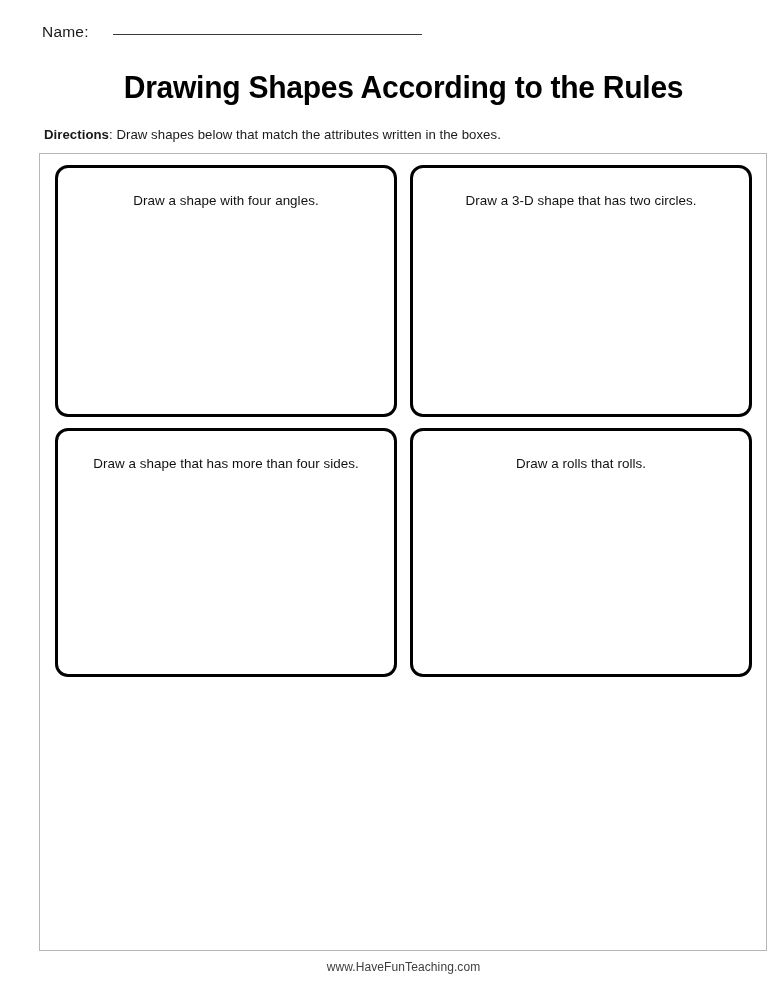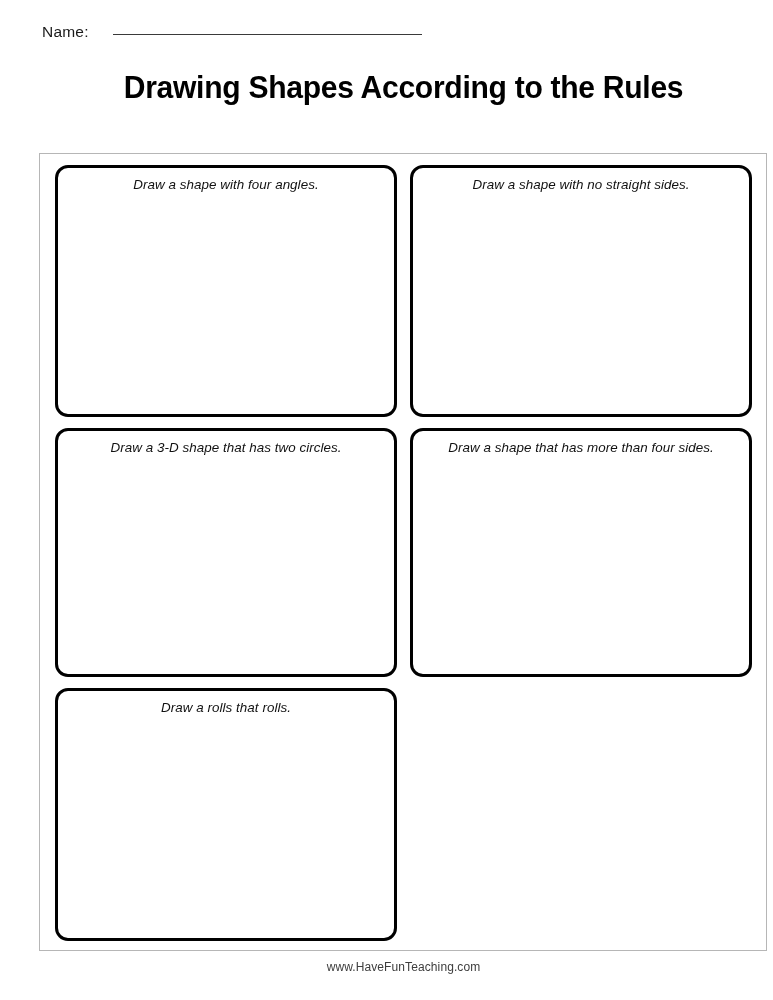--- a/index.html
+++ b/index.html
@@ -105,26 +105,25 @@
     grid-template-rows: 252px 249px 253px;
     column-gap: 13px;
     row-gap: 11px;
   }
 
   .draw-box {
     border: 3px solid #000000;
     border-radius: 13px;
     box-sizing: border-box;
     background: #ffffff;
-    padding-top: 9px;
+    padding-top: 25px;
     display: flex;
     justify-content: center;
     align-items: flex-start;
     overflow: hidden;
-    font-style: italic;
   }
   .draw-box .prompt {
     font-size: 13.4px;
     line-height: 1.25;
     color: #111111;
     text-align: center;
     letter-spacing: 0.05px;
     padding: 0 10px;
     white-space: nowrap;
   }
@@ -146,32 +145,32 @@
 
 <div class="page">
 
   <div class="name-row">
     <span class="name-label">Name:</span>
     <span class="name-line"></span>
   </div>
 
   <h1 class="title">Drawing Shapes According to the Rules</h1>
 
+  <p class="directions">
+    <span class="d-label">Directions</span><span>:</span><span> Draw shapes below that match the attributes written in the boxes.</span>
+  </p>
 
   <div class="frame"></div>
 
   <div class="grid">
 
     <div class="draw-box">
       <span class="prompt">Draw a shape with four angles.</span>
     </div>
 
-    <div class="draw-box">
-      <span class="prompt">Draw a shape with no straight sides.</span>
-    </div>
 
 
     <div class="draw-box">
       <span class="prompt">Draw a 3-D shape that has two circles.</span>
     </div>
 
     <div class="draw-box">
       <span class="prompt">Draw a shape that has more than four sides.</span>
     </div>
 

